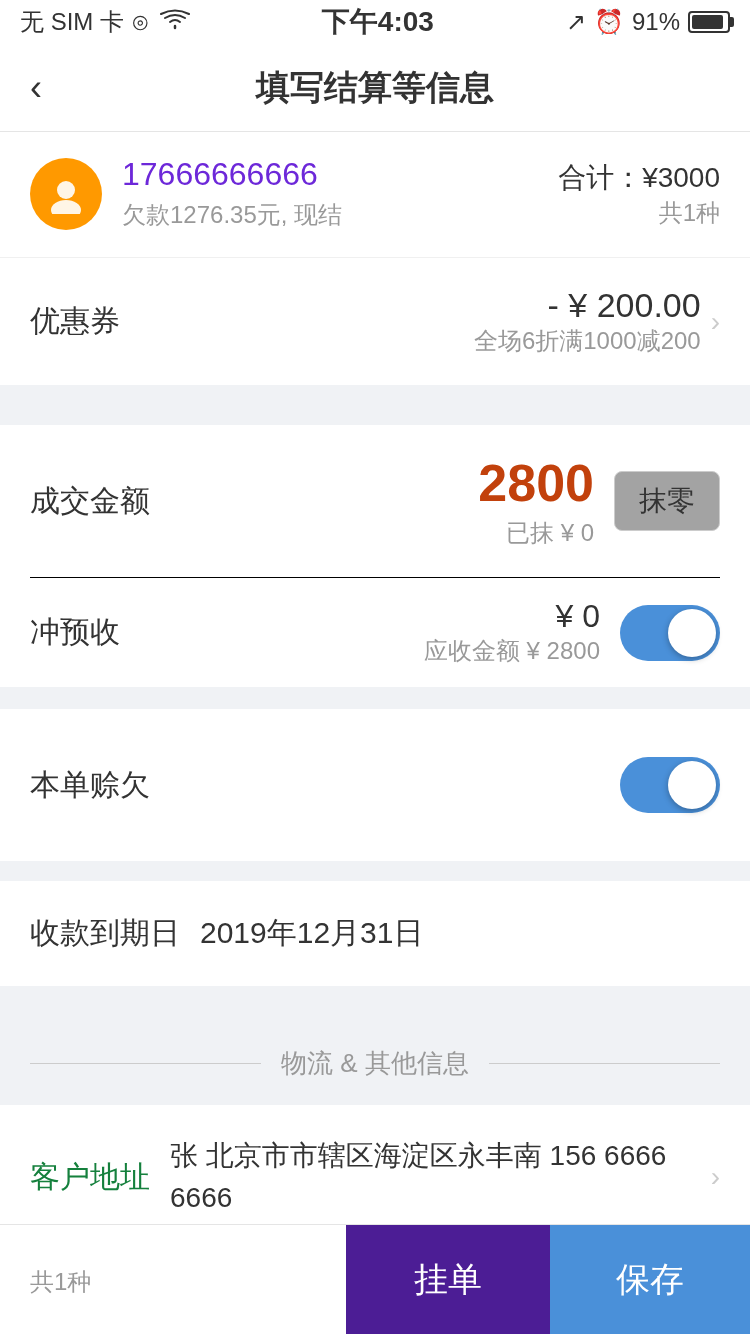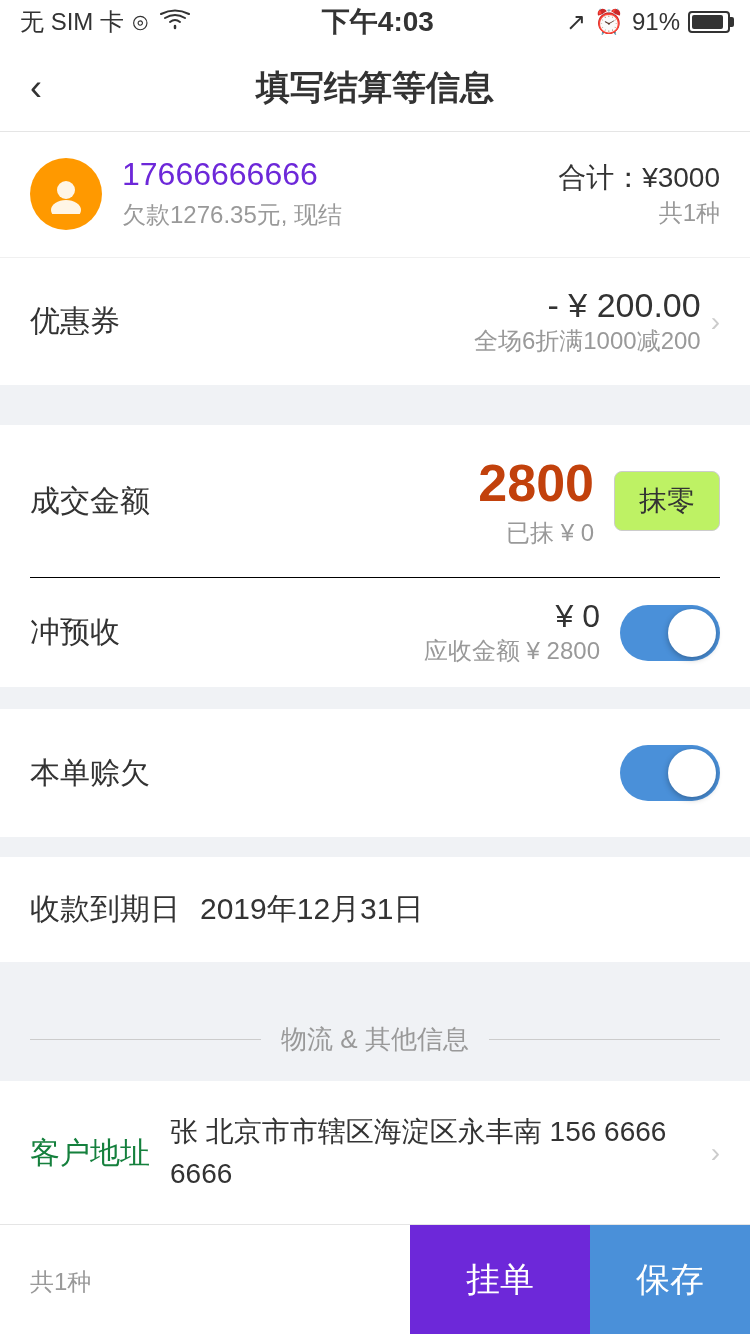--- a/index.html
+++ b/index.html
@@ -144,21 +144,21 @@
     .row-label { font-size: 30px; color: #333; }
     .amount-right { display: flex; align-items: center; gap: 20px; }
     .amount-value { font-size: 52px; font-weight: 600; color: #c2410c; }
     .amount-sub { font-size: 24px; color: #999; text-align: right; margin-top: 4px; }
     .round-btn {
       border: 1px solid #ccc;
       border-radius: 8px;
       padding: 10px 24px;
       font-size: 28px;
       color: #333;
-      background: #bef264;
+      background: #a3a3a3;
       cursor: pointer;
     }
     .amount-col { text-align: right; }
 
     
     .toggle {
       width: 100px; height: 56px;
       background: #4a90d9;
       border-radius: 28px;
       position: relative;
@@ -188,21 +188,21 @@
     
     .credit-section {
       background: #fff;
       padding: 0 30px;
       margin-bottom: 20px;
     }
     .credit-row {
       display: flex;
       align-items: center;
       justify-content: space-between;
-      padding: 36px 0;
+      padding: 48px 0;
     }
 
     
     .date-section {
       background: #fff;
       padding: 0 30px;
       margin-bottom: 20px;
     }
     .date-row {
       display: flex;
@@ -264,30 +264,30 @@
       display: flex;
       flex-direction: column;
       justify-content: center;
       padding: 0 30px;
     }
     .bottom-deal { font-size: 28px; color: #333; display: flex; align-items: baseline; gap: 10px; }
     .bottom-deal-label { font-size: 28px; color: #333; }
     .bottom-deal-amount { font-size: 40px; font-weight: 600; color: #333; }
     .bottom-deal-sub { font-size: 24px; color: #999; margin-top: 4px; }
     .btn-hold {
-      width: 180px;
-      background: #6d28d9;
+      width: 204px;
+      background: #4c1d95;
       display: flex; align-items: center; justify-content: center;
       font-size: 34px;
       color: #fff;
       font-weight: 500;
       cursor: pointer;
     }
     .btn-save {
-      width: 160px;
+      width: 200px;
       background: #4a90d9;
       display: flex; align-items: center; justify-content: center;
       font-size: 34px;
       color: #fff;
       font-weight: 500;
       cursor: pointer;
     }
   </style>
 </head>
 <body>

